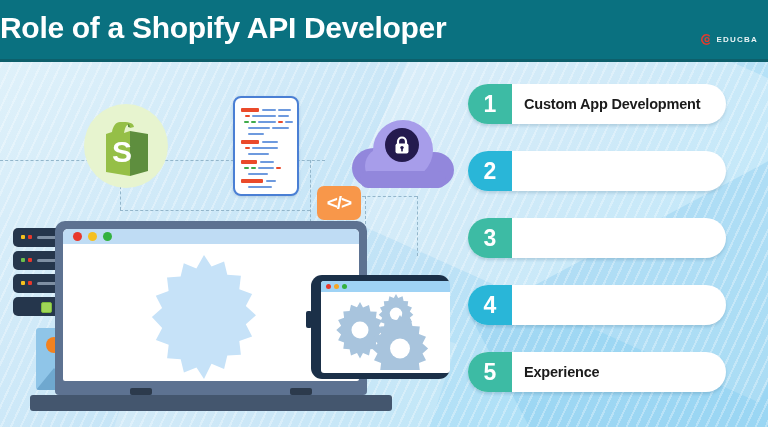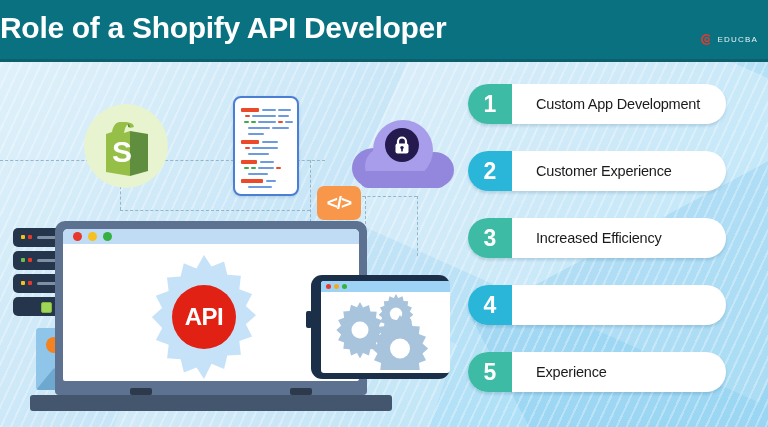--- a/index.html
+++ b/index.html
@@ -27,21 +27,21 @@
     letter-spacing:-0.3px;
     line-height:40px;
     white-space:nowrap;
   }
   .brand{
     position:absolute;right:10px;top:33px;
     display:flex;align-items:center;gap:4px;
   }
   .brand-mark{width:13px;height:13px;display:block;}
   .brand-text{
-    color:#e9f3f4;font-size:8px;letter-spacing:1.2px;font-weight:normal;
+    color:#e9f3f4;font-size:8px;letter-spacing:1.2px;font-weight:bold;
   }
 
   
   .bg{
     position:absolute;left:0;top:62px;width:768px;height:365px;
     background:
       linear-gradient(135deg,#dff1fa 0%,#cfe9f8 28%,#bfe2f6 55%,#ade0f7 78%,#a8def6 100%);
     overflow:hidden;
   }
   .bg-stripes{
@@ -192,22 +192,22 @@
     box-shadow:0 2px 3px rgba(30,80,110,.18);
     overflow:hidden;display:flex;align-items:center;
   }
   .pill-num{
     width:44px;height:40px;flex:0 0 44px;
     display:flex;align-items:center;justify-content:center;
     color:#ffffff;font-size:23px;font-weight:bold;
     font-family:"Liberation Sans", sans-serif;
   }
   .pill-label{
-    padding-left:24px;
-    color:#1b1b1b;font-size:14.5px;font-weight:normal;
+    padding-left:12px;
+    color:#1b1b1b;font-size:14.5px;font-weight:bold;
     font-family:"Liberation Sans", sans-serif;
     white-space:nowrap;letter-spacing:-0.2px;
   }
 </style>
 </head>
 <body>
 
 <div class="canvas">
 
   <div class="header">
@@ -335,23 +335,20 @@
   <div class="laptop-screen">
     <div class="laptop-titlebar">
       <div class="dot" style="left:10px;background:#e8382b;"></div>
       <div class="dot" style="left:25px;background:#f5c020;"></div>
       <div class="dot" style="left:40px;background:#34b13f;"></div>
     </div>
   </div>
   <svg class="gear-api" viewBox="0 0 124 124">
     <path fill="#c6e2f8" d="M62 0l7.5 11.6 12.6-5.2 3.2 13.4 13.6.9-1.6 13.6 12.8 4.7-6.3 12.1 10.2 9.1-10.2 9.1 6.3 12.1-12.8 4.7 1.6 13.6-13.6.9-3.2 13.4-12.6-5.2L62 124l-7.5-11.6-12.6 5.2-3.2-13.4-13.6-.9 1.6-13.6-12.8-4.7 6.3-12.1L9.9 62l10.2-9.1-6.3-12.1 12.8-4.7-1.6-13.6 13.6-.9 3.2-13.4 12.6 5.2z"></path>
   </svg>
-  <div class="api-circle">
-    <span class="api-text">API</span>
-  </div>
   <div class="laptop-notch" style="left:130px;"></div>
   <div class="laptop-notch" style="left:290px;"></div>
   <div class="laptop-base"></div>
 
   <div class="tablet-btn"></div>
   <div class="tablet-bezel"></div>
   <div class="tablet-screen">
     <div class="tablet-titlebar">
       <div class="tdot" style="left:5px;background:#e8382b;"></div>
       <div class="tdot" style="left:13px;background:#f5a623;"></div>
@@ -371,26 +368,24 @@
 
   <div class="list">
 
     <div class="pill">
       <div class="pill-num" style="background: rgb(61, 187, 164);">1</div>
       <div class="pill-label">Custom App Development</div>
     </div>
 
     <div class="pill">
       <div class="pill-num" style="background: rgb(41, 182, 216);">2</div>
-      <div class="pill-label">Customer Experience</div>
     </div>
 
     <div class="pill">
       <div class="pill-num" style="background: rgb(61, 187, 164);">3</div>
-      <div class="pill-label">Increased Efficiency</div>
     </div>
 
     <div class="pill">
       <div class="pill-num" style="background: rgb(41, 182, 216);">4</div>
     </div>
 
     <div class="pill">
       <div class="pill-num" style="background: rgb(61, 187, 164);">5</div>
       <div class="pill-label">Experience</div>
     </div>

